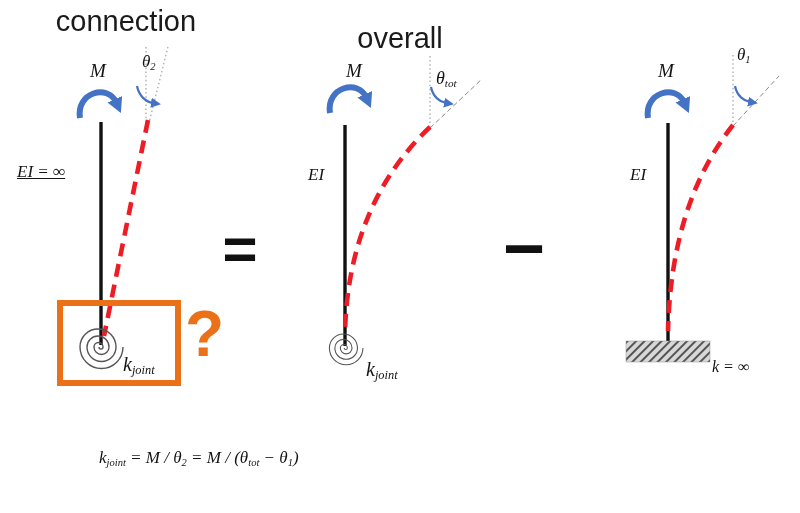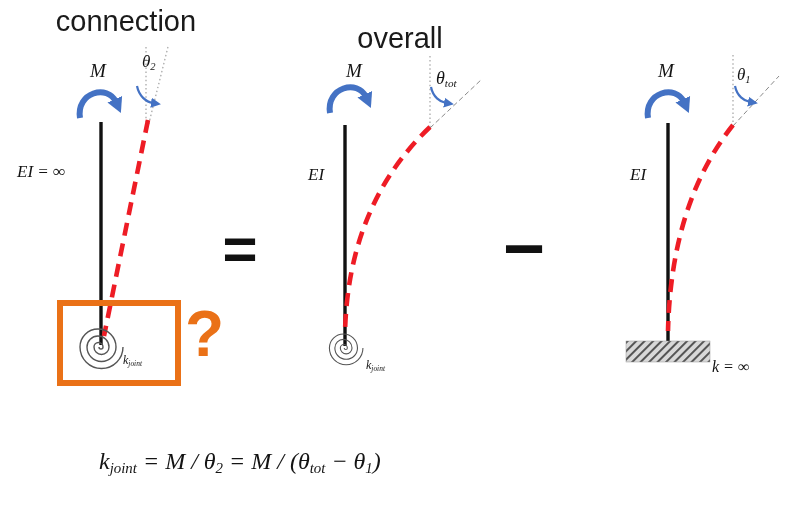--- a/index.html
+++ b/index.html
@@ -11,28 +11,28 @@
   .canvas{position:relative;width:784px;height:513px;background:#ffffff;overflow:hidden;
           font-family:"Liberation Sans",sans-serif;color:var(--ink);}
   .layer{position:absolute;left:0;top:0;}
   .abs{position:absolute;}
   .title{width:200px;text-align:center;font-size:29px;letter-spacing:0px;color:#1a1a1a;}
   .math{font-family:"Liberation Serif","DejaVu Serif",serif;font-style:italic;color:#141414;}
   .sub{font-size:62%;vertical-align:-0.25em;}
   .m-label{font-size:19px;width:26px;text-align:center;}
   .theta{font-size:17px;}
   .ei{font-size:17px;}
-  .spring-label{font-size:12px;}
+  .spring-label{font-size:20px;}
   .support-label{font-size:16px;}
   .question{font-size:64px;font-weight:600;color:var(--orange);line-height:1;}
   .op{display:flex;align-items:center;justify-content:center;color:#111;font-weight:800;}
   .op-eq{width:44px;height:44px;font-size:60px;}
   .op-minus{width:56px;height:44px;font-size:72px;}
   .focus-box{width:124px;height:86px;border:6px solid var(--orange);box-sizing:border-box;}
-  .eq{font-size:24px;white-space:pre-wrap;}
+  .eq{font-size:17px;white-space:pre-wrap;}
   
   .col{stroke:#111;stroke-width:3.4;}
   .red-d{stroke:var(--red);stroke-width:4.6;fill:none;stroke-dasharray:13 8;}
   .dot{stroke:var(--gray-dot);stroke-width:1.1;fill:none;stroke-dasharray:1.5 2.6;}
   .dash-thin{stroke:var(--gray-dash);stroke-width:1;fill:none;stroke-dasharray:5 3;}
   .arc-blue{stroke:var(--blue);stroke-width:6;fill:none;}
   .mini-blue{stroke:var(--blue);stroke-width:2.2;fill:none;}
   .fill-blue{fill:var(--blue);}
   .spiral{stroke:var(--spiral);stroke-width:1.4;fill:none;}
 </style>
@@ -89,34 +89,34 @@
       <path class="arc-blue" d="M 648 118 C 644 92, 676 84, 684 102" marker-end="url(#mh-big)"></path>
       <path class="mini-blue" d="M 735 86 C 737 96, 744 101, 750 102" marker-end="url(#mh-sm)"></path>
     </g>
   </svg>
 
   <div class="abs title" style="left:26px;top:5px;">connection</div>
   <div class="abs title" style="left:300px;top:22px;">overall</div>
 
   <div class="abs math m-label" style="left:85px;top:60px;">M</div>
   <div class="abs math theta" style="left:142px;top:52px;"><span>θ</span><span class="sub">2</span></div>
-  <div class="abs math ei" style="left:17px;top:162px;">EI = ∞</div>
+  <div class="abs math ei" style="left:17px;top:162px;text-decoration:underline;">EI = ∞</div>
   <div class="abs math spring-label" style="left:123px;top:353px;"><span>k</span><span class="sub">joint</span></div>
   <div class="abs focus-box" style="left:57px;top:300px;"></div>
   <div class="abs question" style="left:185px;top:302px;">?</div>
 
   <div class="abs op op-eq" style="left:218px;top:226px;">=</div>
 
   <div class="abs math m-label" style="left:341px;top:60px;">M</div>
   <div class="abs math theta" style="left:436px;top:68px;font-size:18px;font-style:italic;"><span>θ</span><span class="sub">tot</span></div>
   <div class="abs math ei" style="left:308px;top:165px;">EI</div>
   <div class="abs math spring-label" style="left:366px;top:358px;"><span>k</span><span class="sub">joint</span></div>
 
   <div class="abs op op-minus" style="left:496px;top:226px;">−</div>
 
   <div class="abs math m-label" style="left:653px;top:60px;">M</div>
-  <div class="abs math theta" style="left:737px;top:65px;"><span>θ</span><span class="sub">1</span></div>
+  <div class="abs math theta" style="left:737px;top:45px;"><span>θ</span><span class="sub">1</span></div>
   <div class="abs math ei" style="left:630px;top:165px;">EI</div>
   <div class="abs math support-label" style="left:712px;top:358px;">k = ∞</div>
 
   <div class="abs math eq" style="left:99px;top:448px;"><span>k</span><span class="sub">joint</span><span> = M / θ</span><span class="sub">2</span><span> = M / (θ</span><span class="sub">tot</span><span> − θ</span><span class="sub">1</span><span>)</span></div>
 
 </div>
 
 </body></html>

